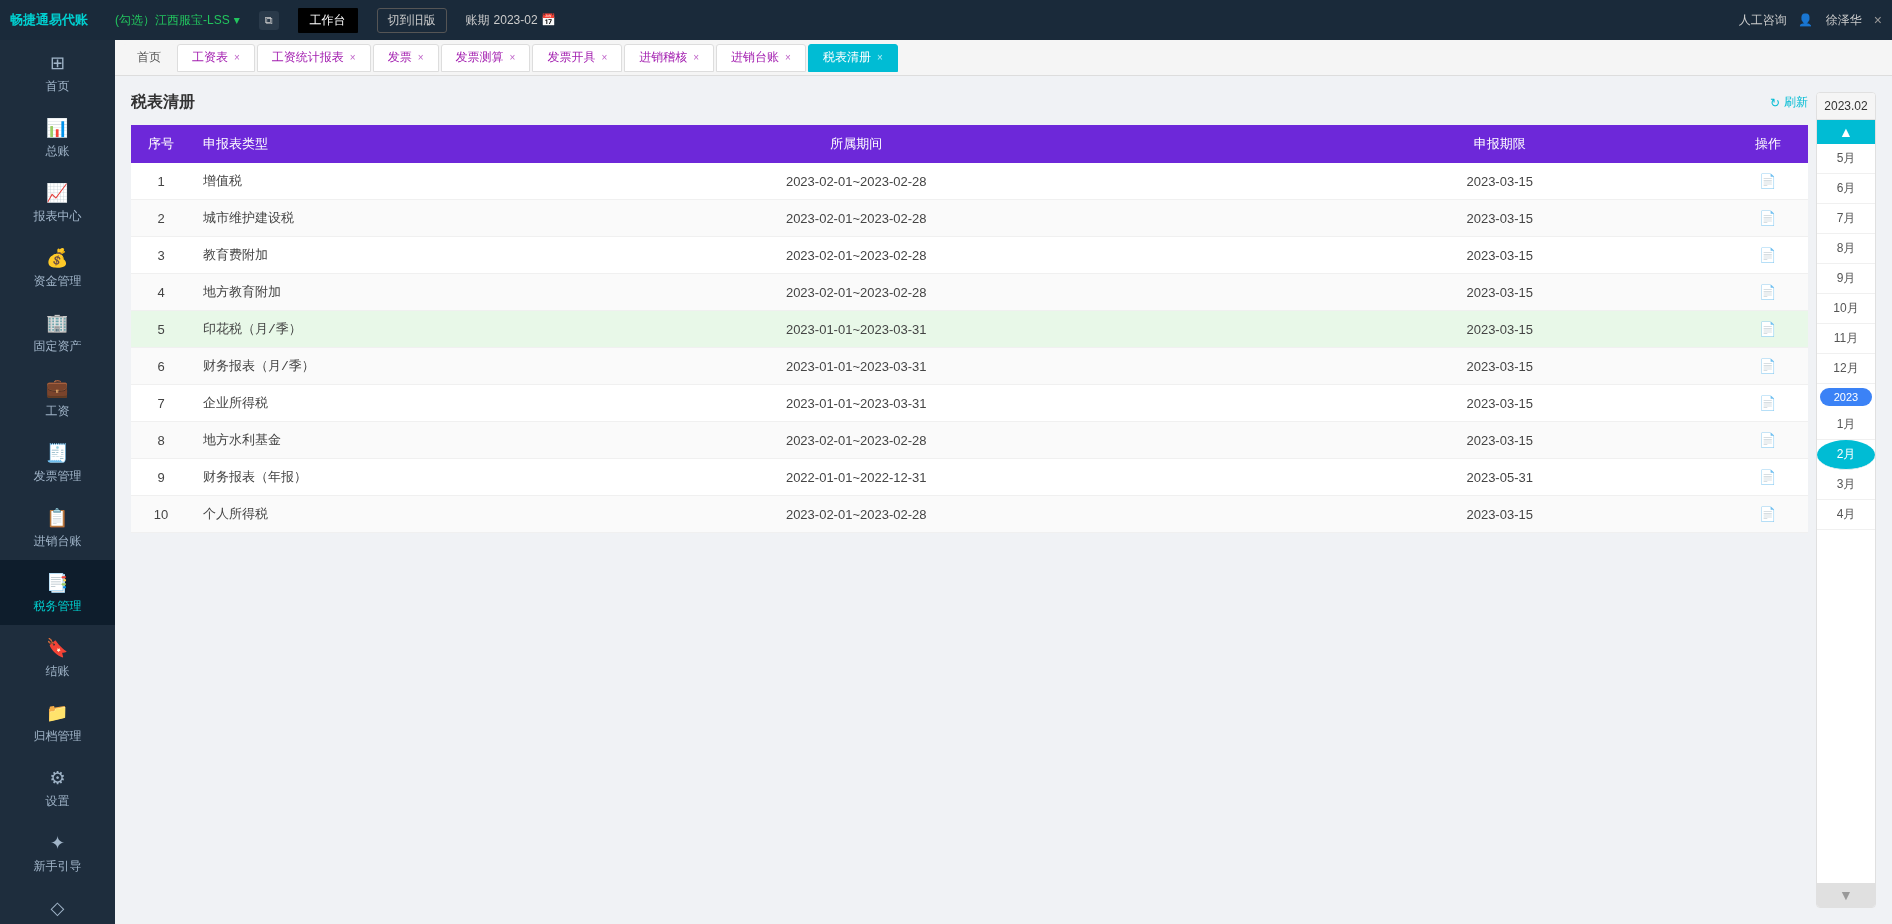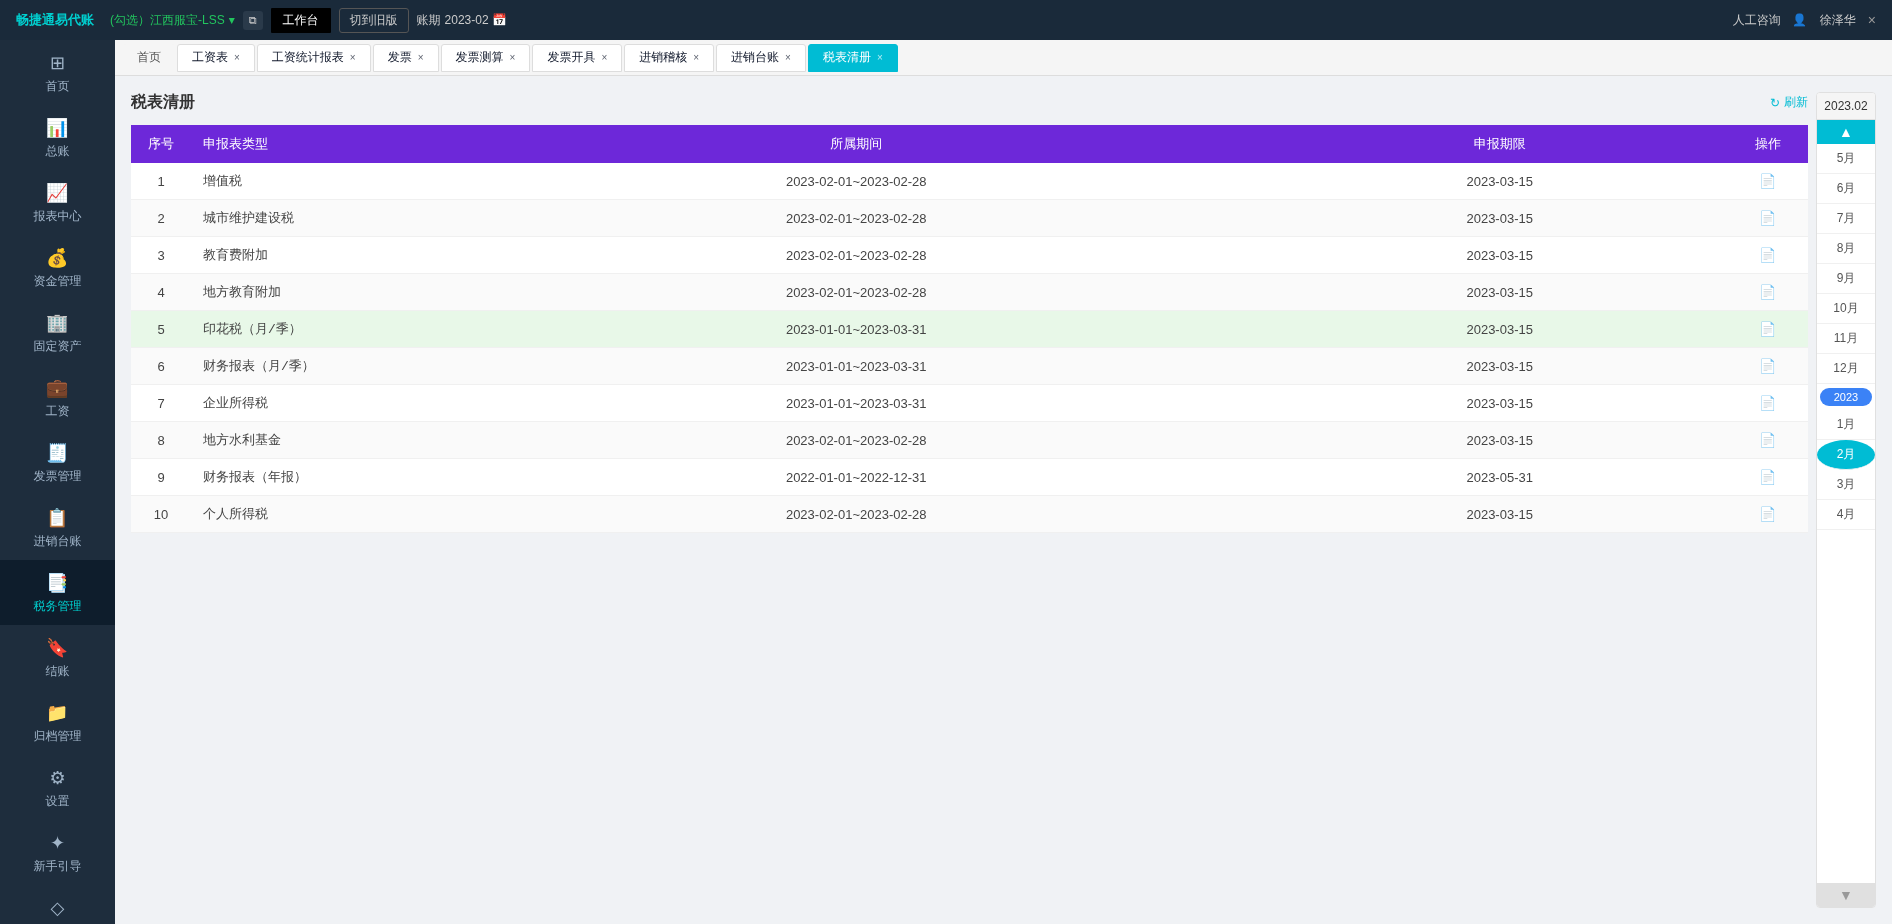--- a/index.html
+++ b/index.html
@@ -4,23 +4,23 @@
   <style>
     * { box-sizing: border-box; margin: 0; padding: 0; }
     body { font-family: 'Microsoft YaHei', Arial, sans-serif; font-size: 13px; background: #f0f2f5; display: flex; flex-direction: column; height: 924px; overflow: hidden; }
 
     
     .top-bar {
       height: 40px;
       background: #1a2a3a;
       display: flex;
       align-items: center;
-      padding: 0 16px;
+      padding: 0 10px;
       color: #fff;
-      gap: 8px;
+      gap: 19px;
       flex-shrink: 0;
     }
     .top-bar-logo { font-size: 13px; color: #00d0d0; font-weight: bold; margin-right: 8px; }
     .top-bar-company { color: #22c55e; font-size: 12px; display: flex; align-items: center; gap: 4px; }
     .top-bar-icon-btn { background: #2a3a4a; border: none; color: #ccc; border-radius: 3px; padding: 3px 6px; cursor: pointer; font-size: 11px; }
     .top-bar-btn { background: #000000; border: none; color: #fff; border-radius: 1px; padding: 4px 12px; cursor: pointer; font-size: 12px; }
     .top-bar-btn-outline { background: transparent; border: 1px solid #555; color: #ccc; border-radius: 3px; padding: 3px 10px; cursor: pointer; font-size: 12px; }
     .top-bar-period { color: #ccc; font-size: 12px; display: flex; align-items: center; gap: 4px; }
     .top-bar-right { margin-left: auto; display: flex; align-items: center; gap: 12px; color: #ccc; font-size: 12px; }
     .top-bar-close { color: #999; cursor: pointer; font-size: 14px; }
@@ -75,21 +75,21 @@
       flex-shrink: 0;
       overflow-x: auto;
     }
     .tab-item {
       padding: 6px 14px;
       background: #fff;
       border: 1px solid #ddd;
       border-radius: 3px 3px 0 0;
       cursor: pointer;
       font-size: 12px;
-      color: #0f172a;
+      color: #a21caf;
       display: flex;
       align-items: center;
       gap: 6px;
       white-space: nowrap;
       height: 28px;
     }
     .tab-item.active { background: #00bcd4; color: #fff; border-color: #00bcd4; }
     .tab-item .tab-close { font-size: 10px; color: inherit; opacity: 0.7; }
     .tab-item.home { background: #f5f5f5; border: none; color: #555; }
 

